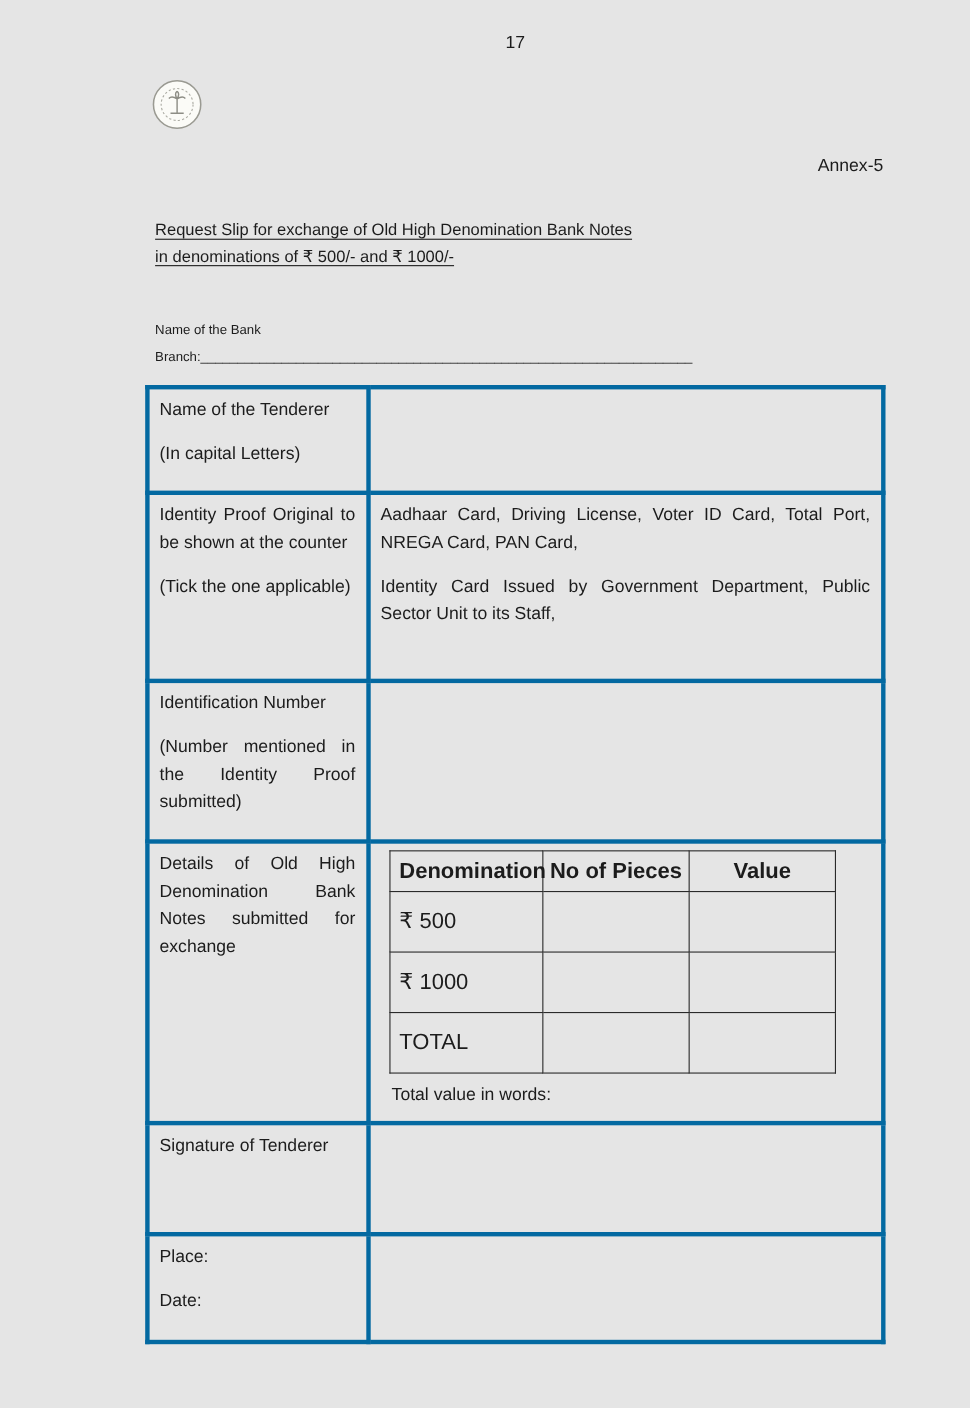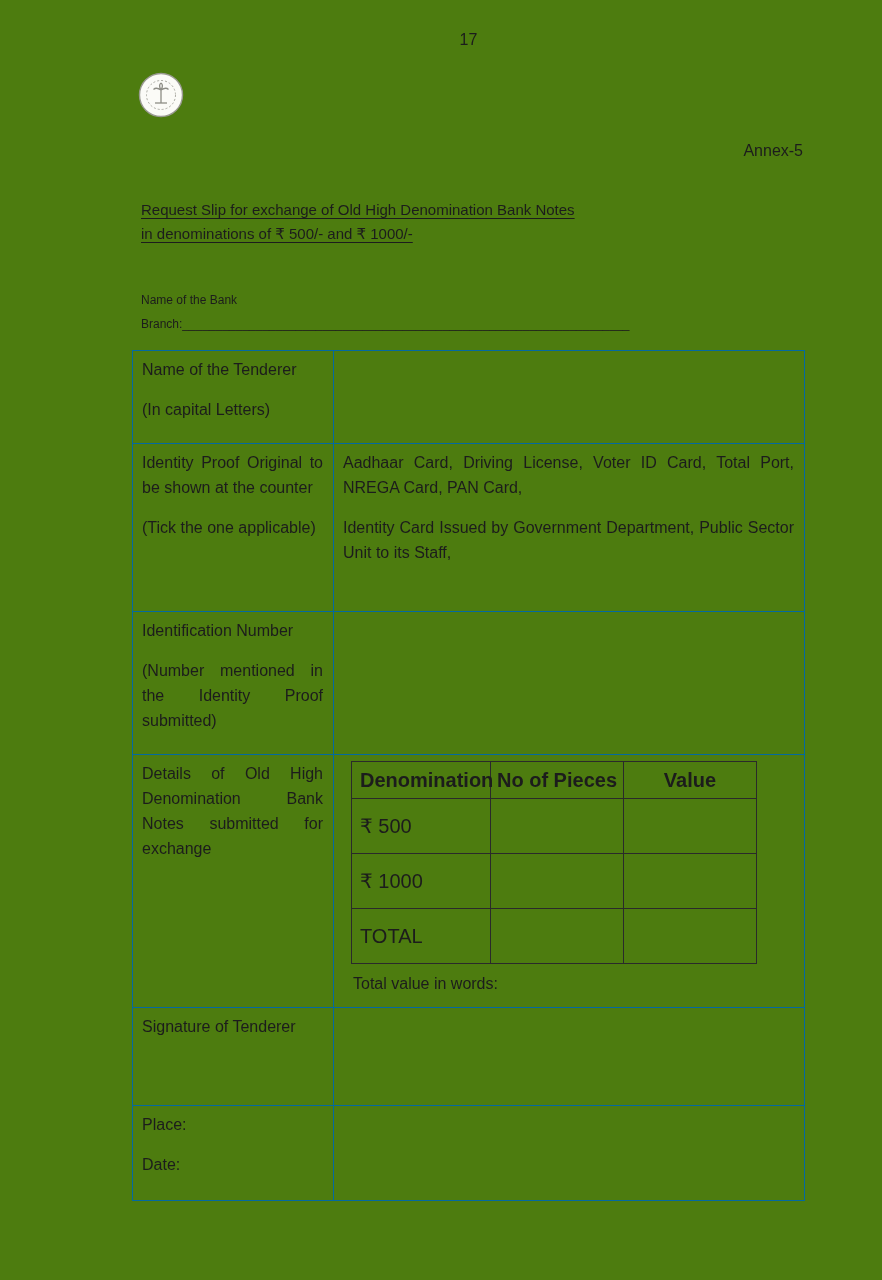--- a/index.html
+++ b/index.html
@@ -1,20 +1,20 @@
 <!DOCTYPE html>
 <html><head>
 <meta charset="utf-8">
 <style>
   html, body { margin: 0; padding: 0; background: #ffffff; }
   .page {
     position: relative;
     width: 882px;
     height: 1280px;
-    background: #4d7c0f;
+    background: #e5e5e5;
     font-family: "Liberation Sans", "DejaVu Sans", sans-serif;
     color: #1c1c1c;
     overflow: hidden;
   }
   .content {
     position: absolute;
     left: 132px;
     top: 0;
     width: 673px;
     height: 1280px;
@@ -59,21 +59,21 @@
   table.main {
     position: absolute;
     top: 350px;
     left: 0;
     width: 673px;
     border-collapse: collapse;
     table-layout: fixed;
     font-size: 16px;
   }
   table.main td {
-    border: 1px solid #0369a1;
+    border: 4px solid #0369a1;
     vertical-align: top;
     padding: 6px 10px 6px 9px;
     line-height: 25px;
   }
   table.main col.c1 { width: 201px; }
   tr.r1 td { height: 80px; }
   tr.r2 td { height: 155px; }
   tr.r3 td { height: 130px; }
   tr.r4 td { height: 240px; }
   tr.r5 td { height: 85px; }

